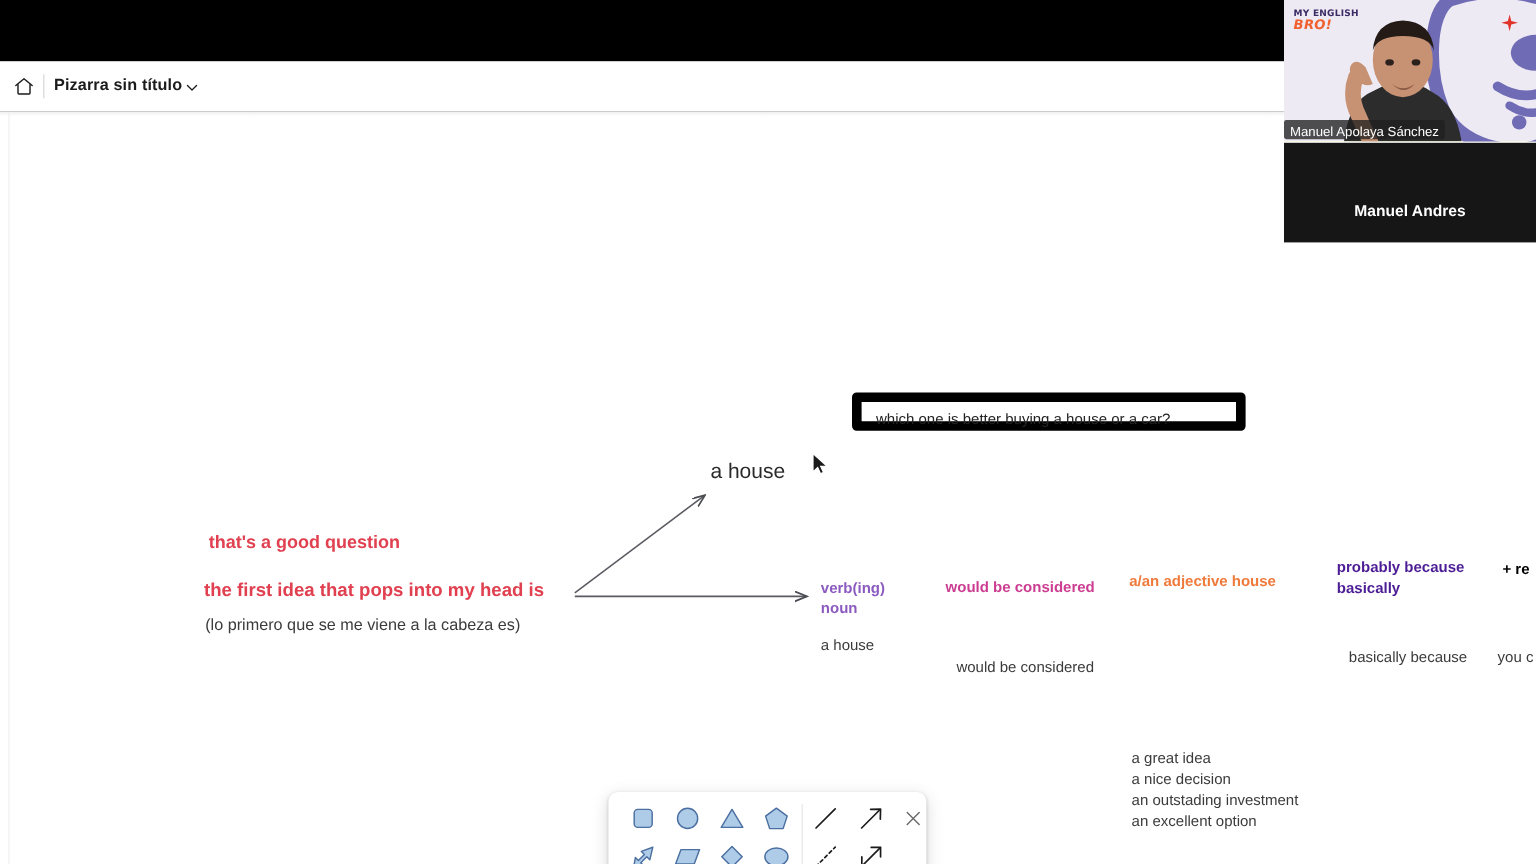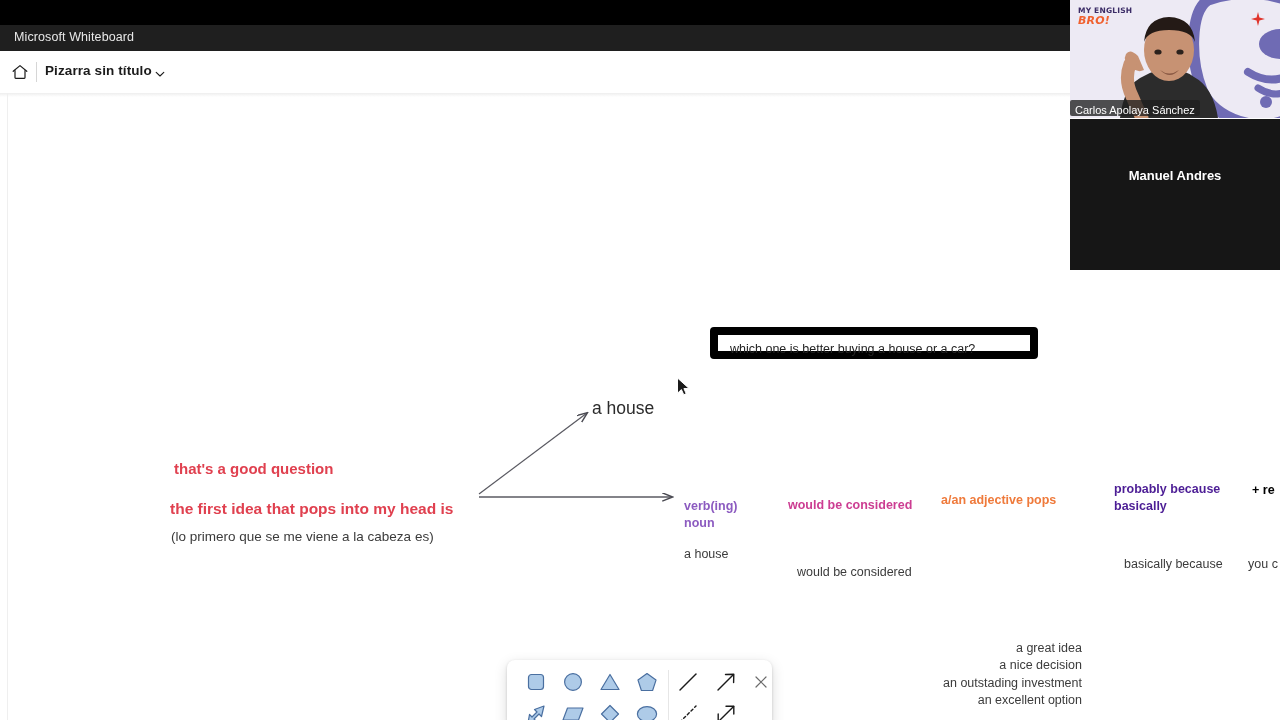--- a/index.html
+++ b/index.html
@@ -23,36 +23,36 @@
   .board-title { position:absolute; left:45px; top:12px; font-size:13.5px; font-weight:bold; color:#1b1b1b; letter-spacing:.1px; }
   .chev { position:absolute; left:154px; top:15px; width:12px; height:12px; }
 
   
   .canvas { position:absolute; left:0; top:93px; width:1280px; height:627px; background:#fff; overflow:hidden; }
   .canvas-topfade { position:absolute; left:0; top:0; width:1280px; height:4px;
      background:linear-gradient(#eeeeee,#ffffff); }
   .canvas-leftline { position:absolute; left:7px; top:0; width:1px; height:627px; background:#efefef; }
 
   
-  .bd { position:absolute; white-space:nowrap;margin-top:16px; }
+  .bd { position:absolute; white-space:nowrap; }
 
   .qbox { position:absolute; left:710px; top:234px; width:328px; height:32px;
           background:#fff; border:8px solid #000000; border-radius:4px; }
   .qbox span { position:absolute; left:12px; top:7px; font-size:12.5px; color:#242424; }
 
   .t-ahouse   { left:592px; top:289px; font-size:17.5px; color:#2b2b2b; }
   .t-red1     { left:174px; top:351px; font-size:15px; font-weight:bold; color:#e0404f; }
   .t-red2     { left:170px; top:391px; font-size:15.5px; font-weight:bold; color:#e0404f; }
   .t-paren    { left:171px; top:420px; font-size:13.5px; color:#3b3b3b; }
   .t-verb     { left:684px; top:389px; font-size:12.5px; font-weight:bold; color:#8c5bc0; line-height:17px; white-space:normal; width:80px;}
   .t-ahouse2  { left:684px; top:438px; font-size:12.5px; color:#3b3b3b; }
   .t-wouldh   { left:788px; top:389px; font-size:12.5px; font-weight:bold; color:#cc3d92; }
   .t-wouldb   { left:797px; top:456px; font-size:12.5px; color:#3b3b3b; }
   .t-adjh     { left:941px; top:384px; font-size:12.5px; font-weight:bold; color:#ef7a3b; }
-  .t-adjlist  { left:943px; top:531px; font-size:12.5px; color:#3b3b3b; line-height:17.3px; white-space:normal;text-align:right; }
+  .t-adjlist  { left:943px; top:531px; font-size:12.5px; color:#3b3b3b; line-height:17.3px; white-space:normal; }
   .t-grnh     { left:1114px; top:372px; font-size:12.5px; font-weight:bold; color:#4c1d95; line-height:17px; white-space:normal; width:120px;}
   .t-basic    { left:1124px; top:448px; font-size:12.5px; color:#3b3b3b; }
   .t-blueh    { left:1252px; top:374px; font-size:12.5px; font-weight:bold; color:#000000; }
   .t-youc     { left:1248px; top:448px; font-size:12.5px; color:#3b3b3b; }
 
   .arrows { position:absolute; left:0; top:0; width:1280px; height:627px; pointer-events:none; }
 
   .mouse-cursor { position:absolute; left:676px; top:284px; width:16px; height:20px; }
 
   
@@ -69,34 +69,31 @@
   .vid-bg { position:absolute; inset:0; background:#edeaf4; }
   .mascot { position:absolute; right:-18px; top:-6px; width:150px; height:132px; }
   .logo { position:absolute; left:8px; top:6px; width:58px; height:26px; }
   .logo .l1 { font-size:7.5px; font-weight:bold; color:#3b2c66; letter-spacing:.2px; font-family:"DejaVu Sans", sans-serif; }
   .logo .l2 { font-size:11px; font-weight:bold; color:#f0612f; font-style:italic; letter-spacing:.2px; margin-top:-1px; font-family:"DejaVu Sans", sans-serif; }
   .person { position:absolute; left:40px; top:10px; width:118px; height:108px; }
   .sparkle { position:absolute; left:181px; top:12px; width:14px; height:14px; }
   .name-tag { position:absolute; left:1070px; top:100px; height:16px;
       background:rgba(32,32,32,.78); padding:0 5px; border-radius:2px; }
   .name-tag span { font-size:11px; color:#fff; line-height:16px; }
-  .vid-second { position:absolute; left:1070px; top:119px; width:210px; height:151px; background:#161616; }
+  .vid-second { position:absolute; left:1070px; top:119px; width:210px; height:83px; background:#161616; }
   .vid-second span { position:absolute; left:0; top:49px; width:210px; text-align:center;
       font-size:13px; font-weight:bold; color:#fff; }
 </style>
 </head>
 <body>
 
 <div id="app">
 
   <div class="top-strip"></div>
 
-  <div class="titlebar">
-    <div class="t">Microsoft Whiteboard</div>
-  </div>
 
   <div class="appheader">
     <span class="home-icon">
       <svg width="20" height="20" viewBox="0 0 20 20" fill="none" stroke="#1b1b1b" stroke-width="1.2">
         <path d="M3.2 9.3 L10 3.6 L16.8 9.3" stroke-linecap="round" stroke-linejoin="round"></path>
         <path d="M5 8.6 V15.6 a.7.7 0 0 0 .7.7 h8.6 a.7.7 0 0 0 .7-.7 V8.6" stroke-linecap="round" stroke-linejoin="round"></path>
       </svg>
     </span>
     <div class="hdr-div"></div>
     <div class="board-title">Pizarra sin título</div>
@@ -129,21 +126,21 @@
     <div class="bd t-red1">that's a good question</div>
     <div class="bd t-paren">(lo primero que se me viene a la cabeza es)</div>
     <div class="bd t-red2">the first idea that pops into my head is</div>
 
     <div class="bd t-verb">verb(ing) noun</div>
     <div class="bd t-ahouse2">a house</div>
 
     <div class="bd t-wouldh">would be considered</div>
     <div class="bd t-wouldb">would be considered</div>
 
-    <div class="bd t-adjh">a/an adjective pops</div>
+    <div class="bd t-adjh">a/an adjective house</div>
     <div class="bd t-adjlist">
         <div>a great idea</div>
         <div>a nice decision</div>
         <div>an outstading investment</div>
         <div>an excellent option</div>
       </div>
 
     <div class="bd t-grnh">probably because basically</div>
     <div class="bd t-basic">basically because</div>
 
@@ -254,20 +251,20 @@
     </svg>
     <div class="logo">
       <div class="l1">MY ENGLISH</div>
       <div class="l2">BRO!</div>
     </div>
     <svg class="sparkle" viewBox="0 0 14 14">
       <path d="M7 0 L8.4 5.6 L14 7 L8.4 8.4 L7 14 L5.6 8.4 L0 7 L5.6 5.6 Z" fill="#e0342b"></path>
     </svg>
   </div>
   <div class="name-tag">
-    <span>Carlos Apolaya Sánchez</span>
+    <span>Manuel Apolaya Sánchez</span>
   </div>
 
   <div class="vid-second">
     <span>Manuel Andres</span>
   </div>
 
 </div>
 
 </body></html>

